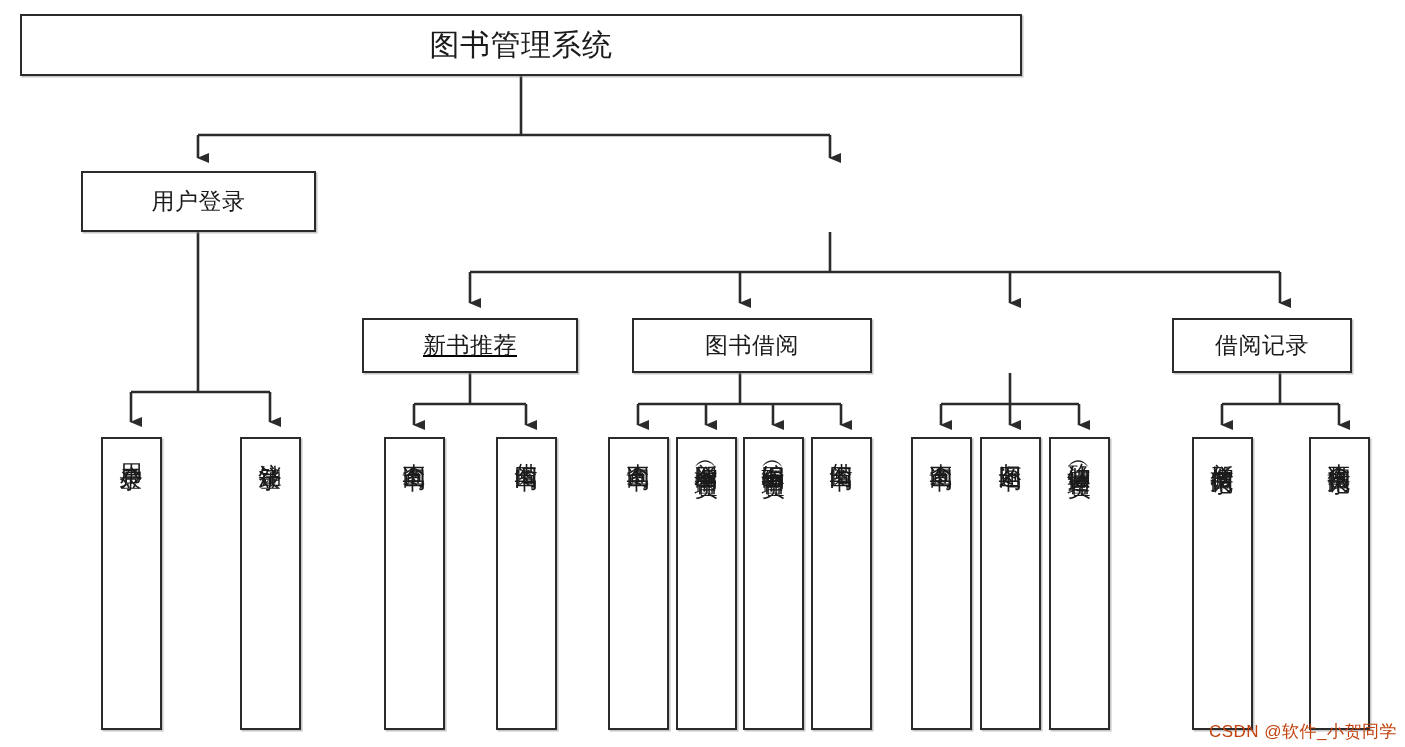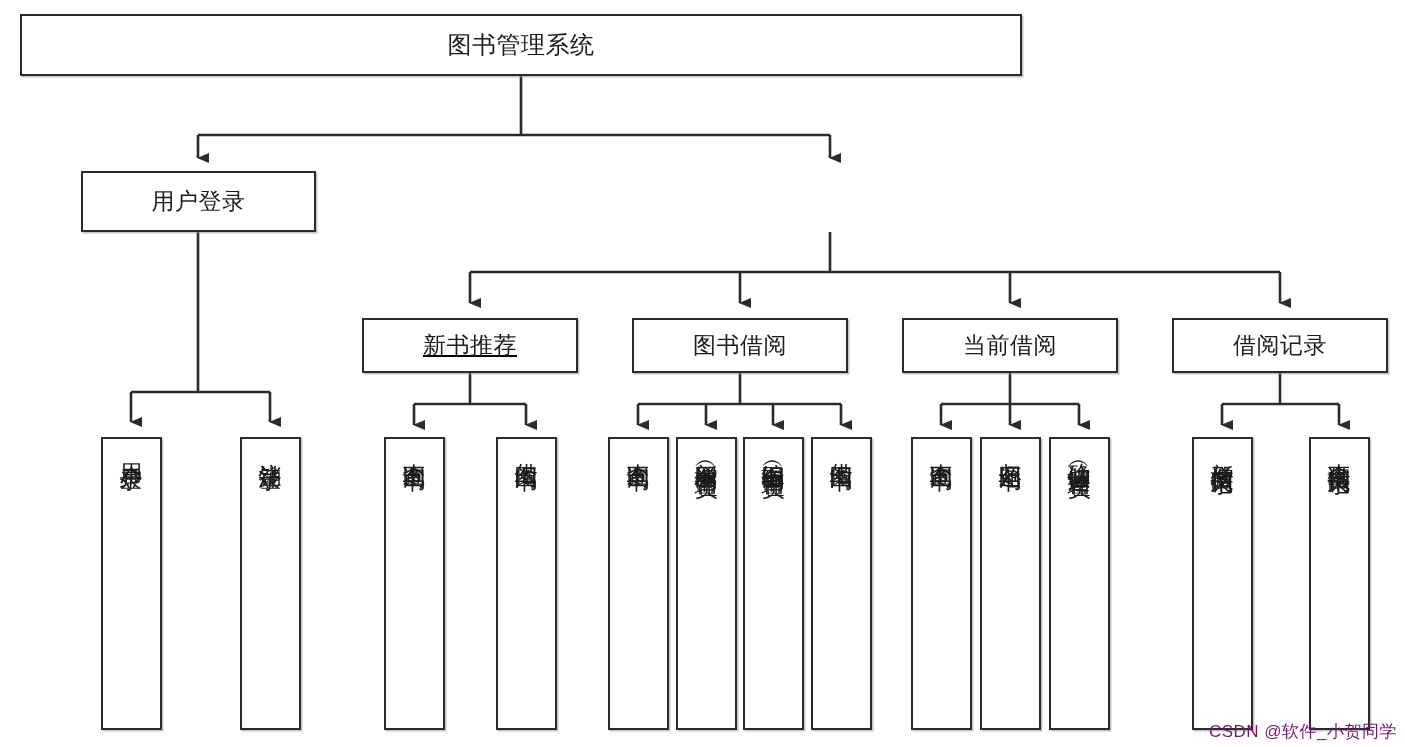--- a/index.html
+++ b/index.html
@@ -41,40 +41,40 @@
     color: #1b1b1b;
     letter-spacing: 0.5px;
     line-height: 1.18;
     text-align: center;
     white-space: nowrap;
   }
   .h-label {
     font-size: 23px;
   }
   .h-label-root {
-    font-size: 24px;
+    font-size: 30px;
   }
   .v-label {
     font-size: 23px;
     writing-mode: vertical-rl;
     text-orientation: upright;
     line-height: 1.22;
     white-space: nowrap;
     letter-spacing: 2px;
   }
   .leaf-box {
     align-items: flex-start;
     padding-top: 6px;
   }
   #watermark {
     position: absolute;
     right: 8px;
     bottom: 4px;
     font-size: 17px;
-    color: #701a75;
+    color: #c2410c;
     letter-spacing: 0.5px;
     user-select: none;
     pointer-events: none;
     margin-top: 24px;
   }
 </style>
 </head>
 <body>
 
 <div id="diagram-root">
@@ -138,29 +138,26 @@
 
   <div class="node-box" style="left:81px; top:171px; width:235px; height:61px;">
     <span class="node-label h-label">用户登录</span>
   </div>
 
 
   <div class="node-box" style="left:362px; top:318px; width:216px; height:55px;text-decoration:underline;">
     <span class="node-label h-label">新书推荐</span>
   </div>
 
-  <div class="node-box" style="left:632px; top:318px; width:216px; height:55px;">
+  <div class="node-box" style="left:632px; top:318px; width:240px; height:55px;">
     <span class="node-label h-label">图书借阅</span>
   </div>
 
-  <div class="node-box" style="left:902px; top:318px; width:216px; height:55px;">
-    <span class="node-label h-label">当前借阅</span>
-  </div>
-
-  <div class="node-box" style="left:1172px; top:318px; width:216px; height:55px;">
+
+  <div class="node-box" style="left:1172px; top:318px; width:180px; height:55px;">
     <span class="node-label h-label">借阅记录</span>
   </div>
 
   <div class="node-box leaf-box" style="left:101px; top:437px; width:61px; height:293px;">
     <span class="node-label v-label">用户登录</span>
   </div>
 
   <div class="node-box leaf-box" style="left:240px; top:437px; width:61px; height:293px;">
     <span class="node-label v-label">注销登录</span>
   </div>

